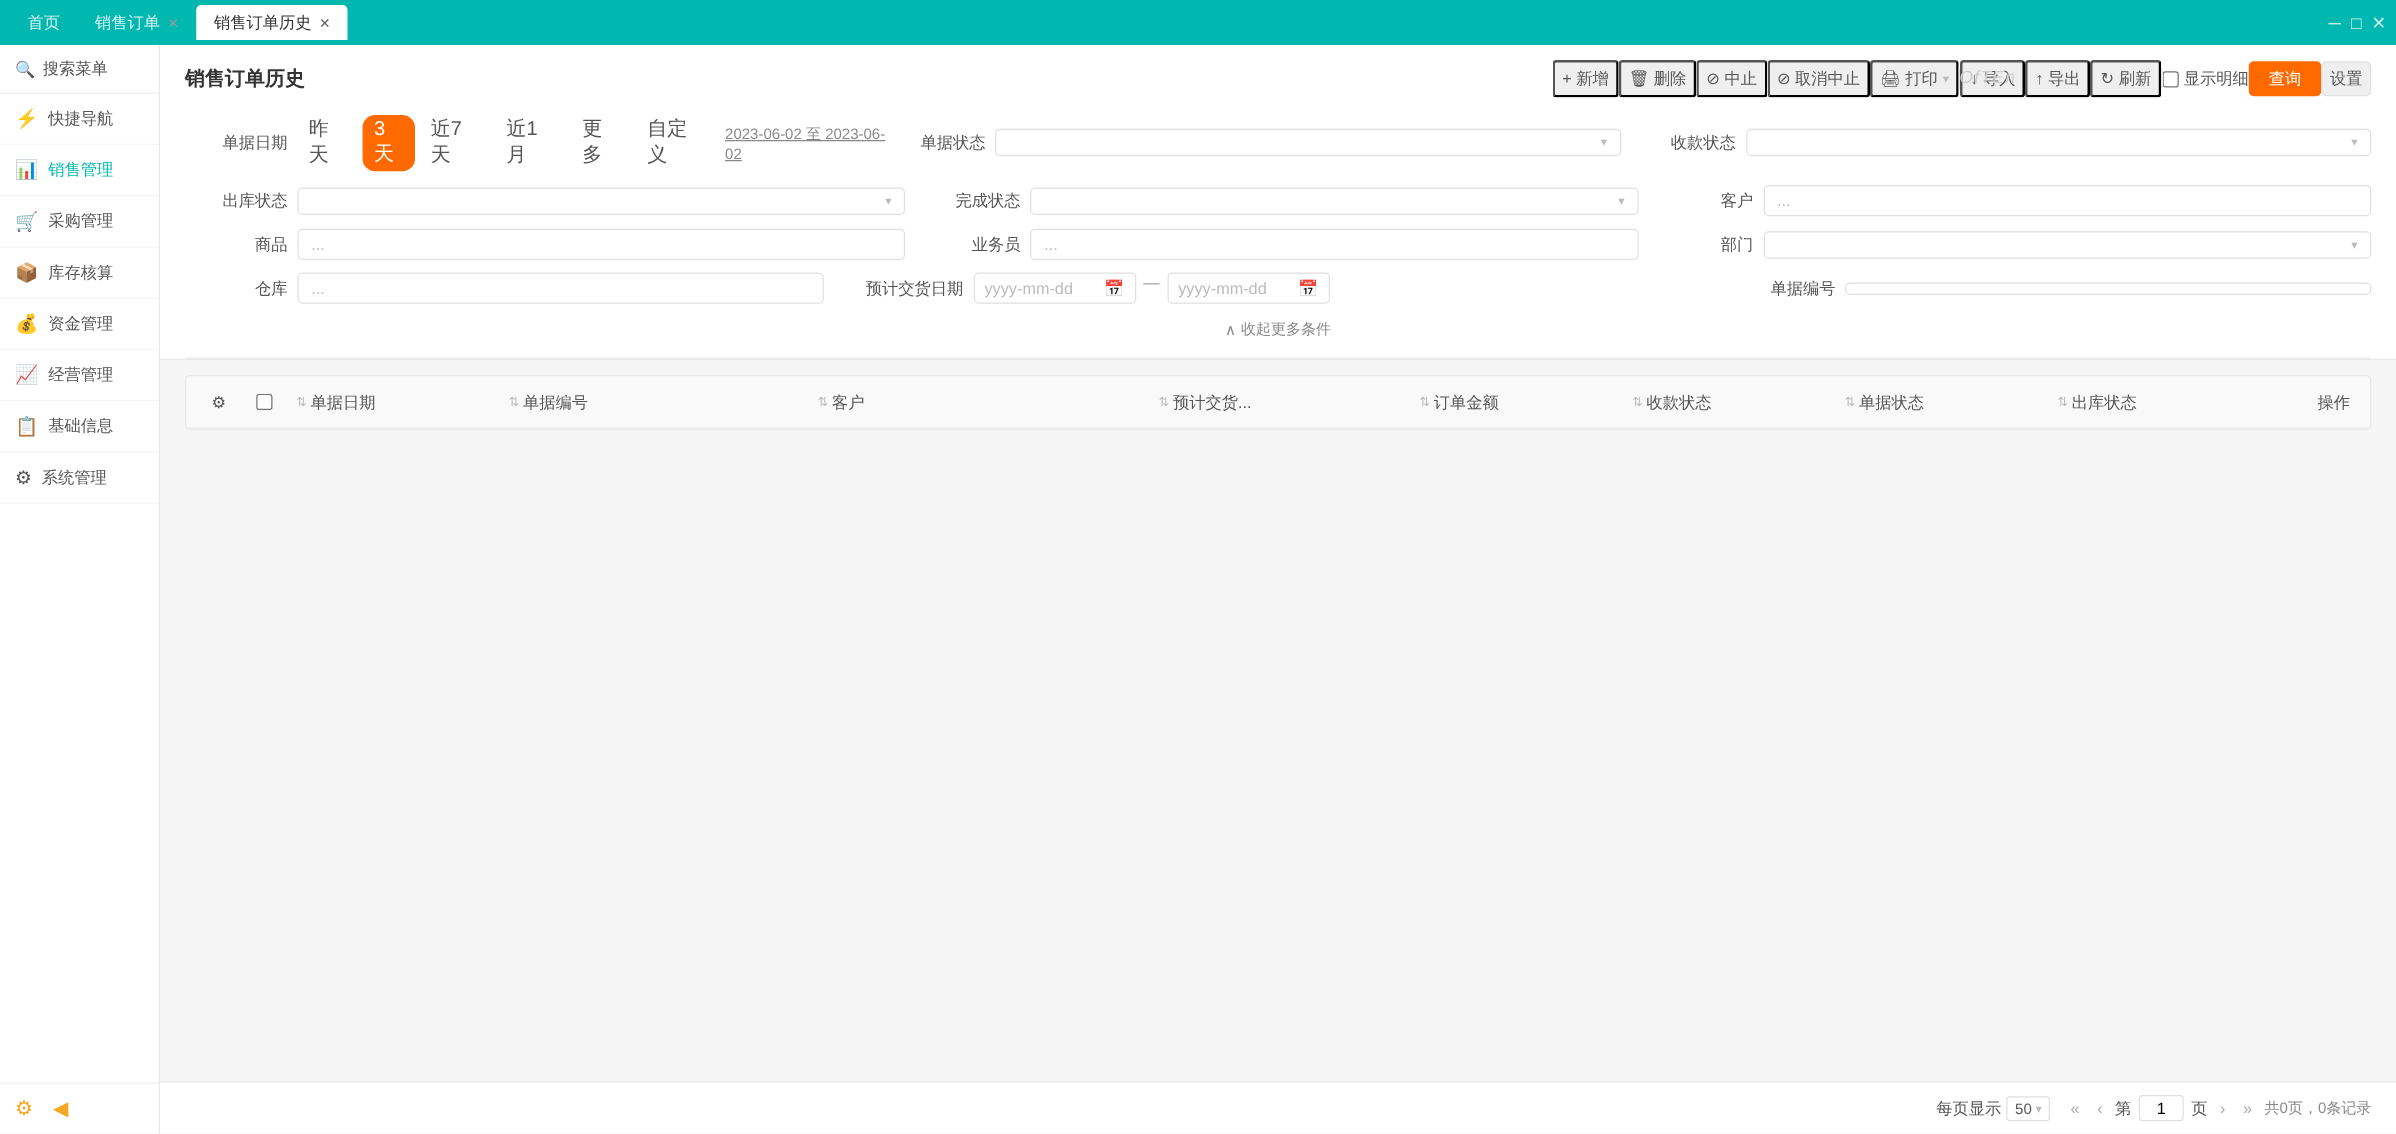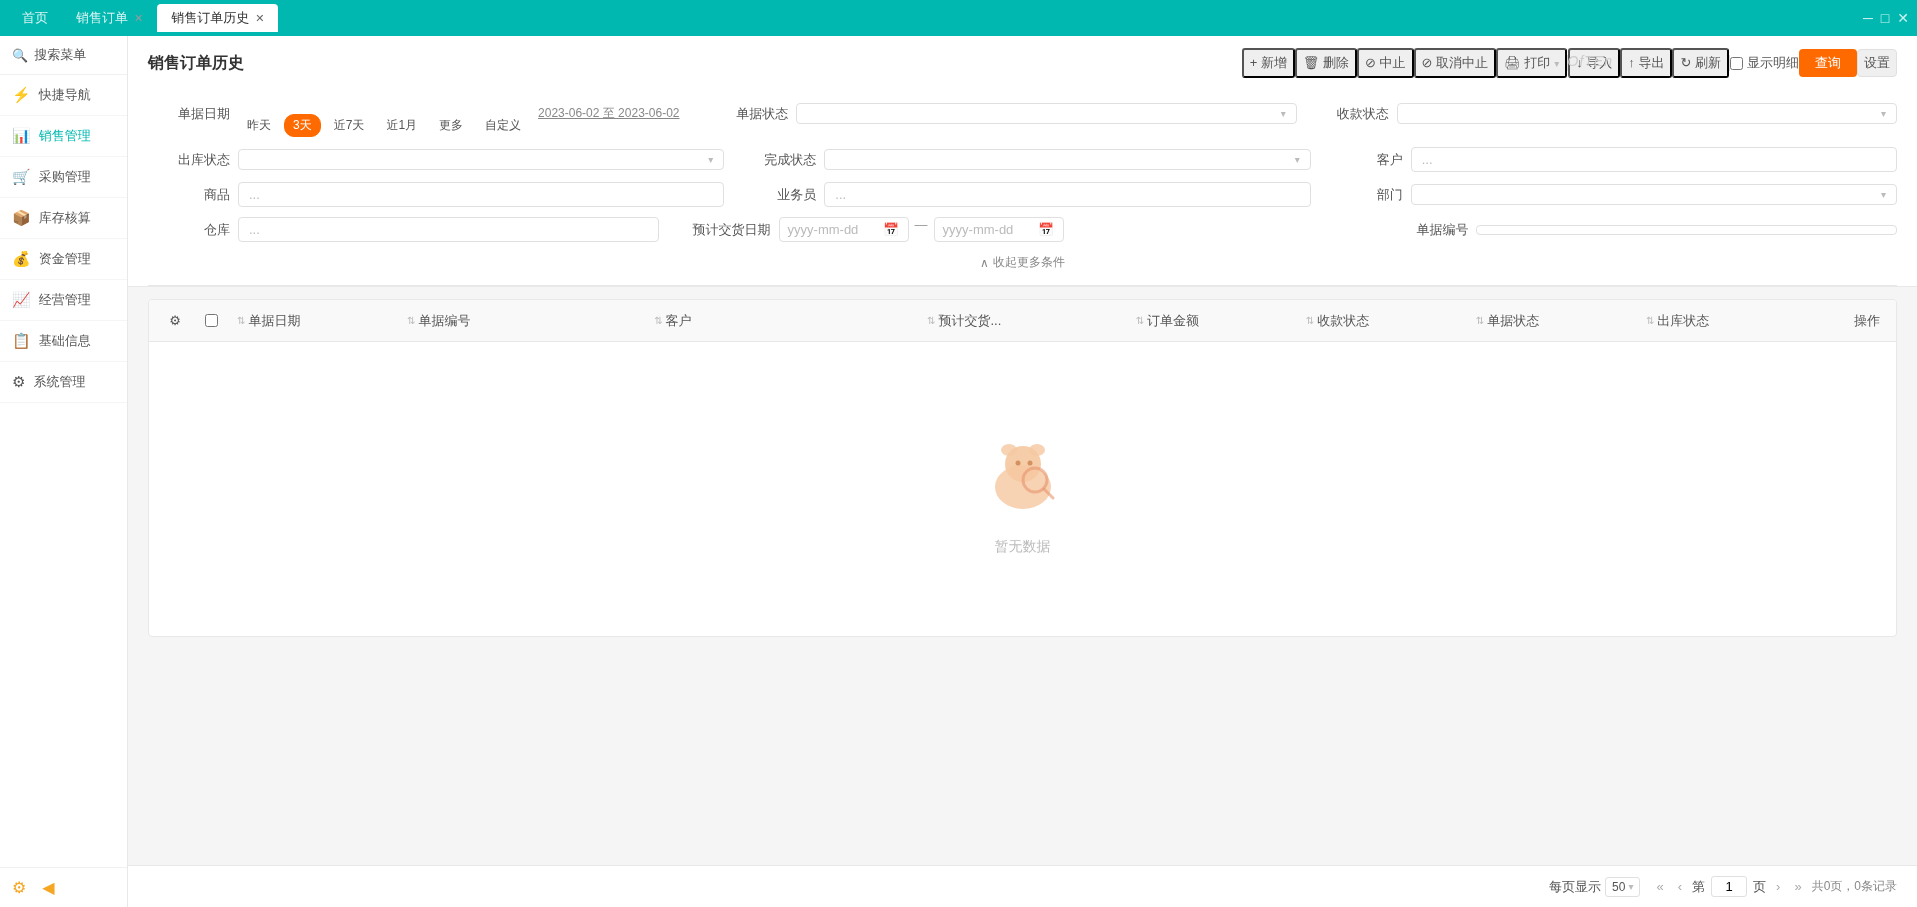--- a/index.html
+++ b/index.html
@@ -177,25 +177,24 @@
       flex: 1;
     }
     .date-shortcuts {
       display: flex;
       align-items: center;
       gap: 4px;
     }
     .date-btn {
       padding: 2px 8px;
       border-radius: 10px;
-      font-size: 12px;
+      font-size: 16px;
       cursor: pointer;
       color: #555;
       border: 1px solid transparent;
-      margin-top: 24px;
     }
     .date-btn.active {
       background: #ff6a00;
       color: #fff;
       border-color: #ff6a00;
     }
     .date-range-text { font-size: 12px; color: #888; margin-left: 4px; text-decoration: underline; }
 
     .filter-select-box {
       display: flex;
@@ -611,39 +610,20 @@
           </div>
           <div class="th th-warehouse">
             <span style="font-size:10px;color:#bbb;">⇅</span>
             <span>出库状态</span>
           </div>
           <div class="th th-action">
             <span>操作</span>
           </div>
         </div>
 
-        <div class="empty-state">
-
-          <svg class="empty-icon" viewBox="0 0 100 100" xmlns="http://www.w3.org/2000/svg">
-
-            <ellipse cx="50" cy="65" rx="28" ry="22" fill="#f5c8a0" opacity="0.8"></ellipse>
-
-            <circle cx="50" cy="42" r="18" fill="#f5c8a0" opacity="0.9"></circle>
-
-            <ellipse cx="36" cy="28" rx="8" ry="6" fill="#f5c8a0" opacity="0.8"></ellipse>
-            <ellipse cx="64" cy="28" rx="8" ry="6" fill="#f5c8a0" opacity="0.8"></ellipse>
-
-            <circle cx="45" cy="41" r="2.5" fill="#c87941" opacity="0.7"></circle>
-            <circle cx="57" cy="41" r="2.5" fill="#c87941" opacity="0.7"></circle>
-
-            <circle cx="62" cy="58" r="12" fill="none" stroke="#e8956e" stroke-width="3" opacity="0.6"></circle>
-            <line x1="71" y1="67" x2="80" y2="76" stroke="#e8956e" stroke-width="3" stroke-linecap="round" opacity="0.6"></line>
-          </svg>
-          <span style="font-size:14px;color:#bbb;">暂无数据</span>
-        </div>
       </div>
     </div>
 
     <div class="table-footer">
       <div class="page-size-select">
         <span>每页显示</span>
         <div class="page-size-box">
           <span>50</span>
           <span style="font-size:10px;color:#bbb;">▾</span>
         </div>

